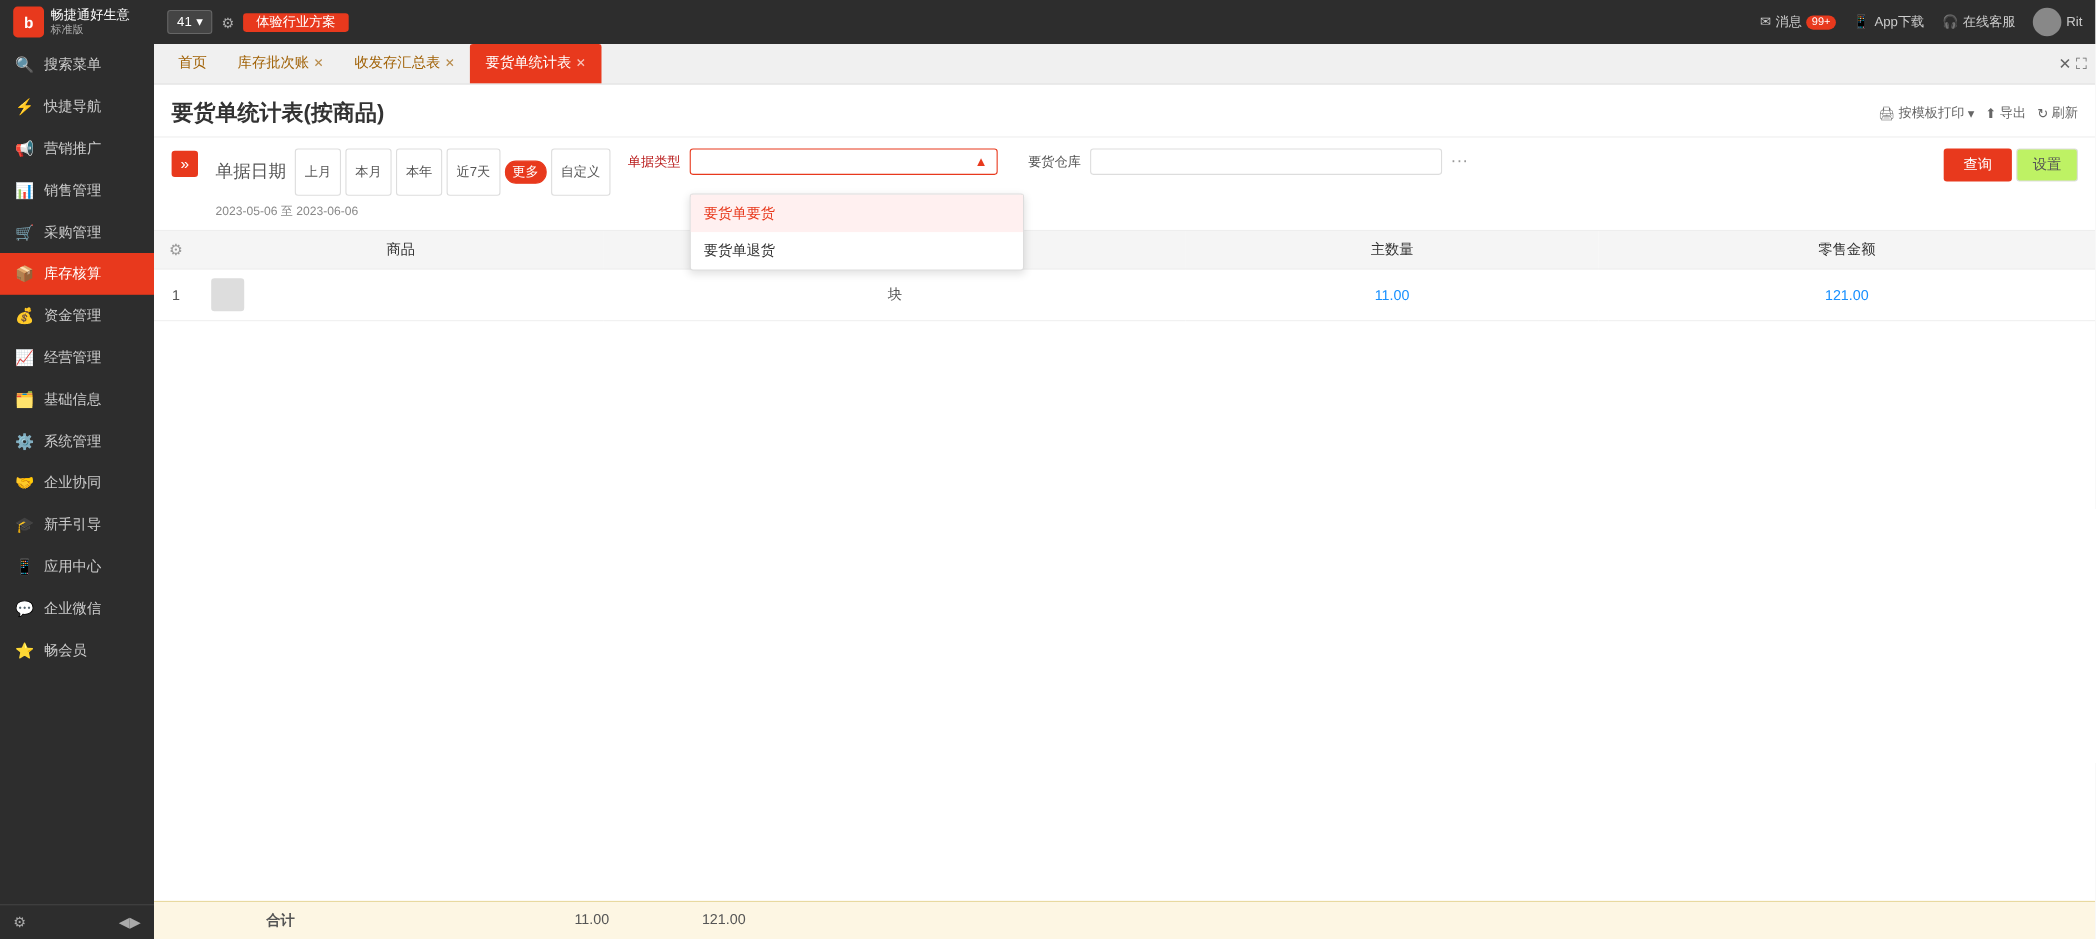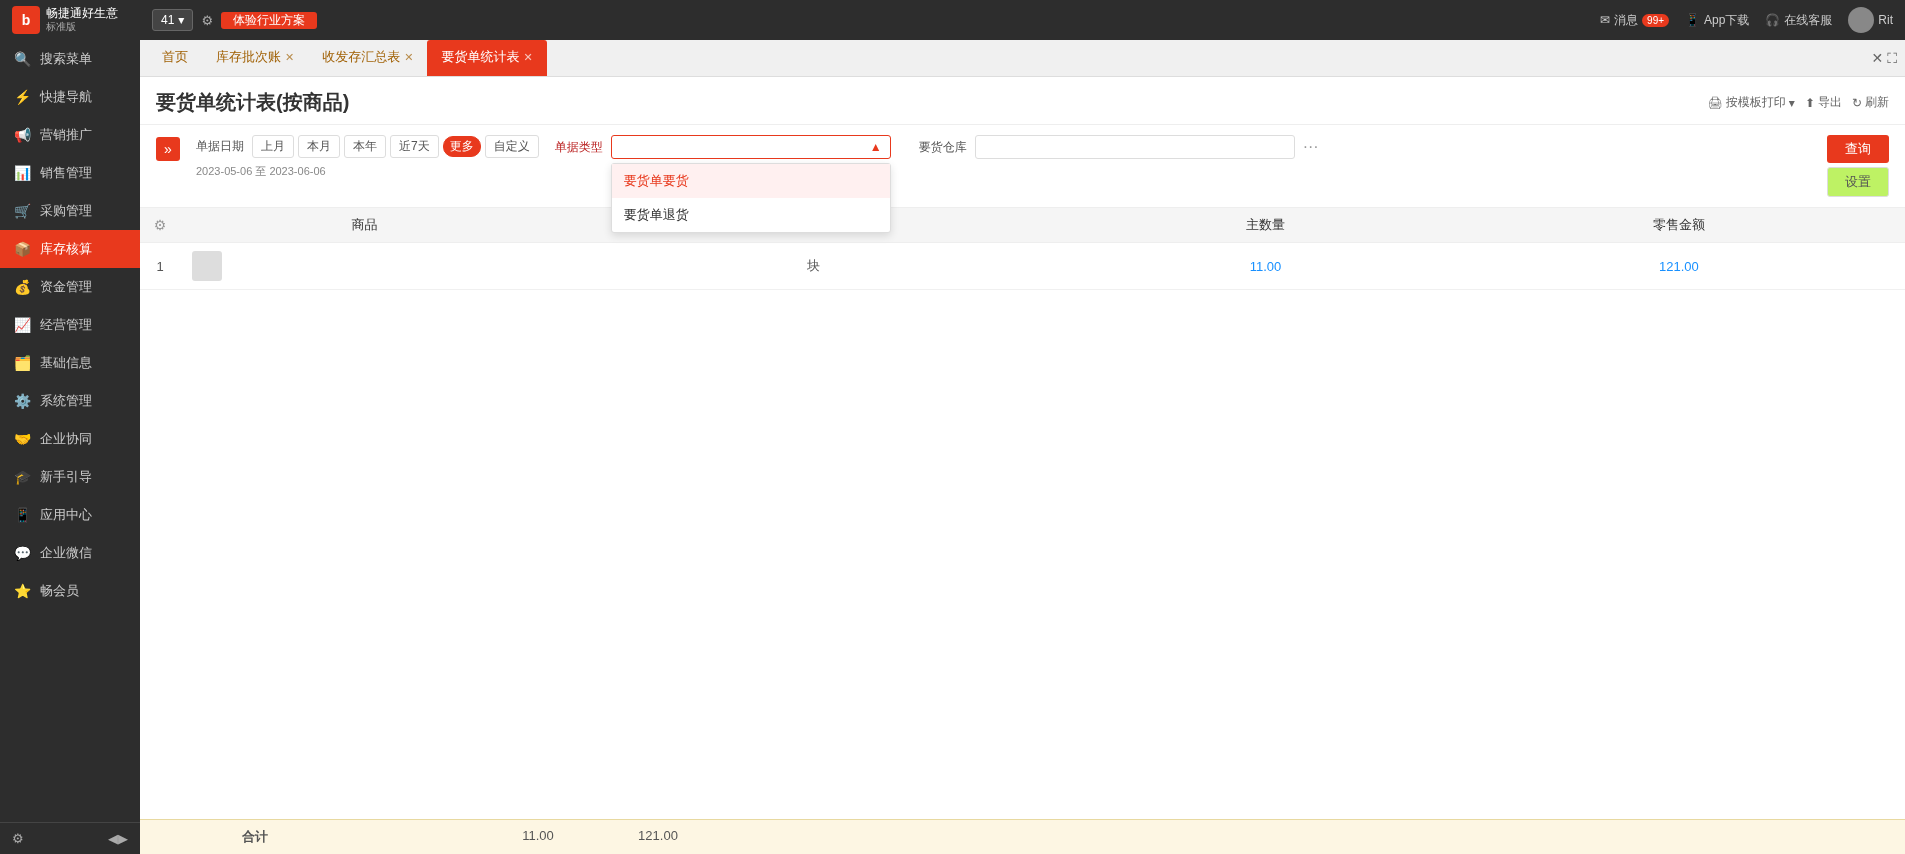--- a/index.html
+++ b/index.html
@@ -234,31 +234,31 @@
       display: flex;
       flex-direction: column;
       gap: 6px;
     }
     .filter-row {
       display: flex;
       align-items: center;
       gap: 8px;
     }
     .filter-label {
-      font-size: 12px;
+      font-size: 16px;
       color: #555;
       white-space: nowrap;
     }
     .date-btns {
       display: flex;
       align-items: center;
       gap: 4px;
     }
     .date-btn {
-      padding: 2px 8px;
+      padding: 12px 8px;
       border: 1px solid #ddd;
       border-radius: 3px;
       background: white;
       font-size: 12px;
       color: #555;
       cursor: pointer;
     }
     .date-btn.more {
       background: #e8391d;
       color: white;
@@ -300,27 +300,27 @@
       background: white;
       position: relative;
     }
     .filter-select-box .arrow { color: #e8391d; }
 
     
     .dropdown-menu {
       position: absolute;
       top: 100%;
       left: 0;
-      width: 280px;
+      width: 304px;
       background: white;
       border: 1px solid #ddd;
       border-radius: 3px;
       box-shadow: 0 3px 8px rgba(0,0,0,0.12);
       z-index: 100;
-      margin-top: 4px;
+      margin-top: 17px;
     }
     .dropdown-item {
       padding: 8px 12px;
       font-size: 13px;
       color: #333;
       cursor: pointer;
     }
     .dropdown-item.selected { background: #fff0f0; color: #e8391d; }
 
     .filter-warehouse-label {
@@ -638,21 +638,21 @@
         <div class="filter-select-group" style="margin-left:12px;">
           <span class="filter-warehouse-label">要货仓库</span>
           <div style="display:flex; align-items:center; gap:4px;">
             <div class="filter-warehouse-box">
               <span>&nbsp;</span>
             </div>
             <span class="filter-more-btn">···</span>
           </div>
         </div>
 
-        <div style="margin-left:auto; display:flex; flex-direction:column; gap:4px;">
+        <div style="margin-left:auto; display:flex; flex-direction:row; gap:4px;">
           <button class="query-btn">查询</button>
           <button class="set-btn">设置</button>
         </div>
       </div>
 
       <div class="table-container">
         <table>
           <thead>
             <tr>
               <th class="settings-icon-col">

